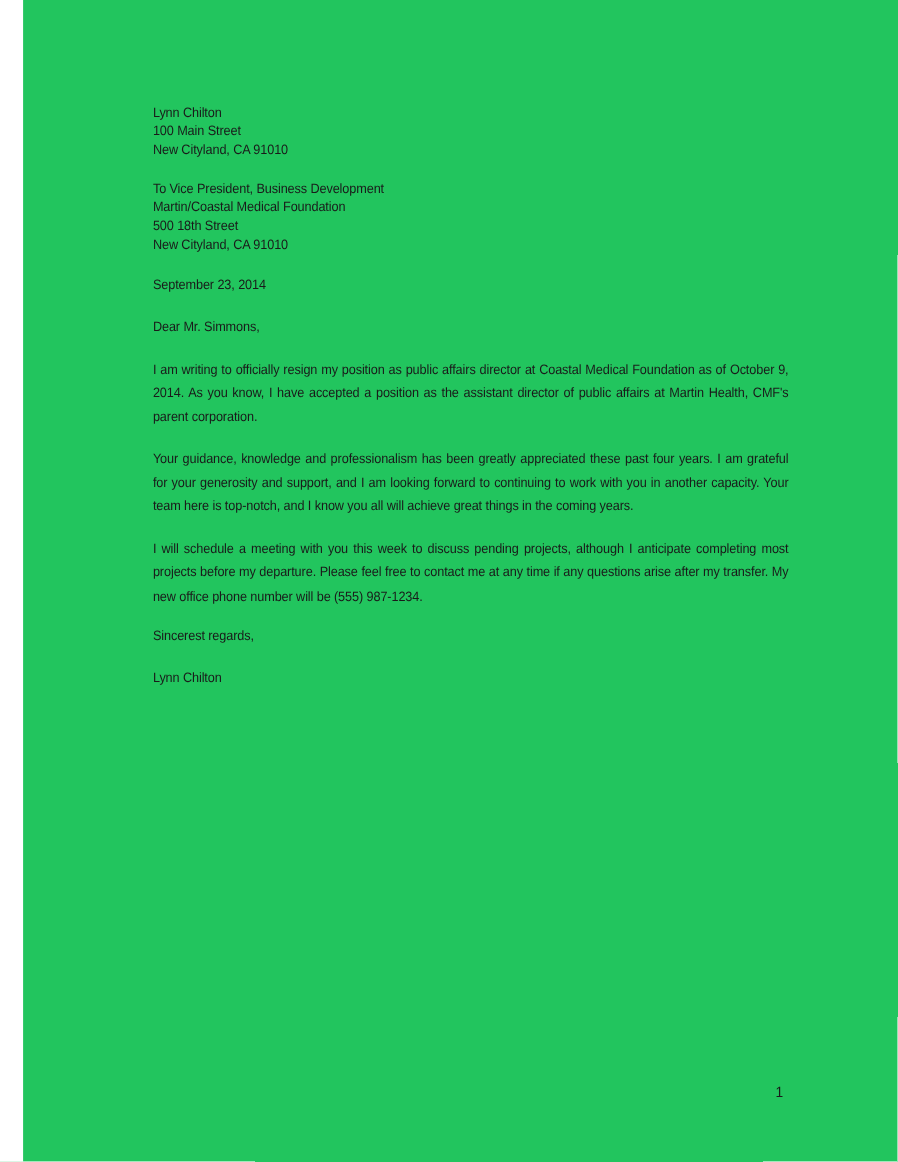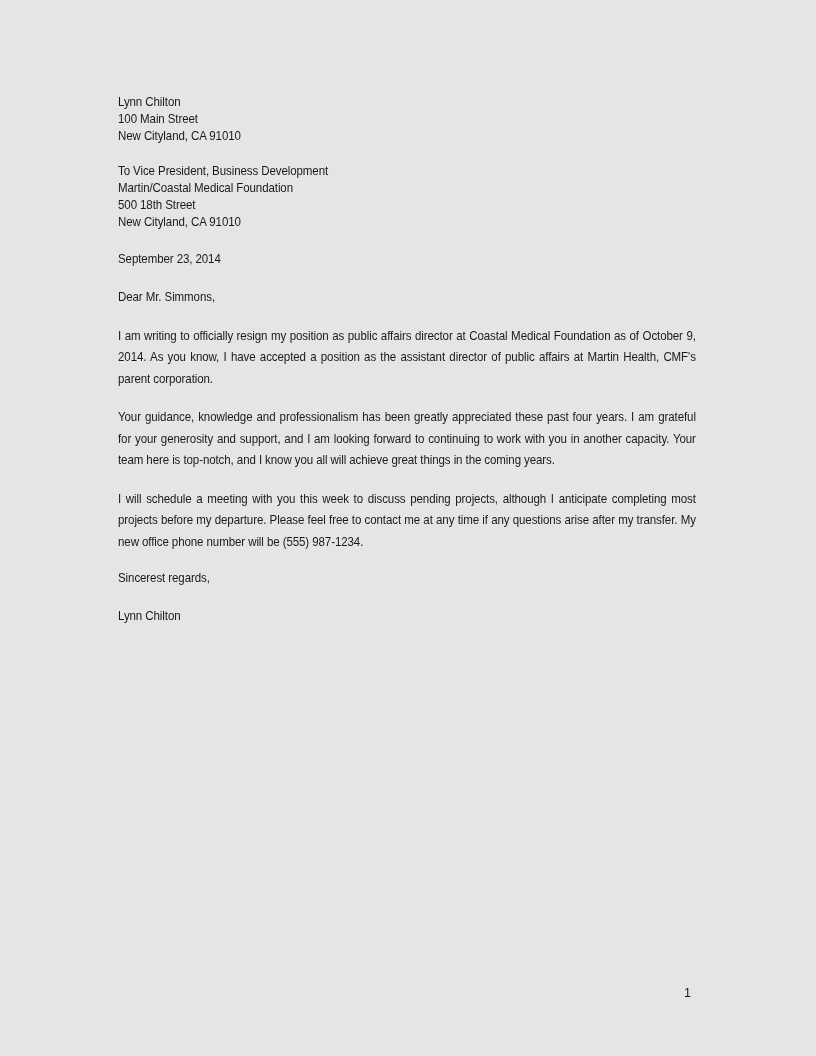--- a/index.html
+++ b/index.html
@@ -12,21 +12,22 @@
     height: 1056px;
     position: relative;
     font-family: "Liberation Sans", sans-serif;
     color: #1a1a1a;
     overflow: hidden;
   }
 
   .page {
     position: absolute;
     inset: 0;
-    background: #e5e5e5;
+    background: #22c55e;
+    margin-left: 21px;
   }
 
   
   .content {
     position: absolute;
     left: 118px;
     top: 94px;
     width: 578px;
   }
 

